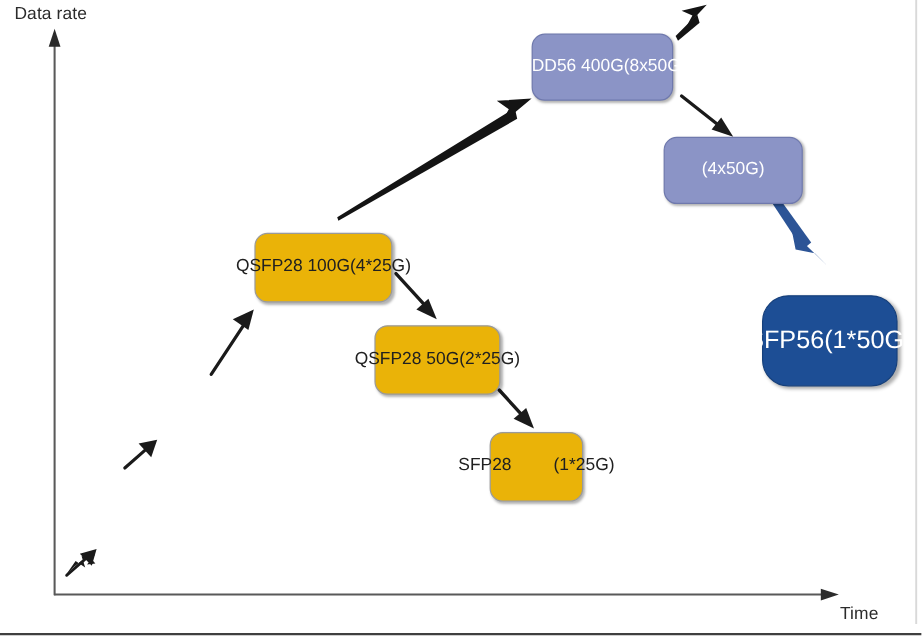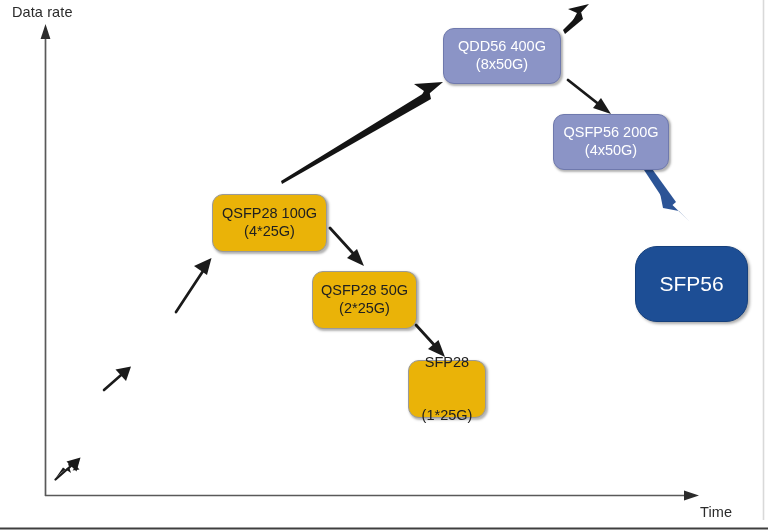--- a/index.html
+++ b/index.html
@@ -20,21 +20,21 @@
     letter-spacing:.1px;
     white-space:nowrap;
   }
   #y-axis-label{left:12px;top:4px;}
   #x-axis-label{left:700px;top:504px;}
 
   .node{
     position:absolute;
     box-sizing:border-box;
     display:flex;
-    flex-direction:column;
+    flex-direction:row;
     align-items:center;
     justify-content:center;
     text-align:left;
     border-radius:11px;
     line-height:1.24;
     white-space:nowrap;
   }
   .node .ln1,.node .ln2{display:block;}
 
   .node.gray{
@@ -146,21 +146,21 @@
     <span class="ln1">SFP28</span>
     <span class="ln2">(1*25G)</span>
   </div>
 
   <div class="node periwinkle" style="left: 443px; top: 28px; width: 118px; height: 56px;">
     <span class="ln1">QDD56 400G</span>
     <span class="ln2">(8x50G)</span>
   </div>
 
   <div class="node periwinkle" style="left: 553px; top: 114px; width: 116px; height: 56px;">
-    <span class="ln1">QSFP56 200G</span>
     <span class="ln2">(4x50G)</span>
   </div>
 
   <div class="node highlight" style="left: 635px; top: 246px; width: 113px; height: 76px;">
     <span class="ln1">SFP56</span>
+    <span class="ln2">(1*50G)</span>
   </div>
 
 </div>
 
 </body></html>

